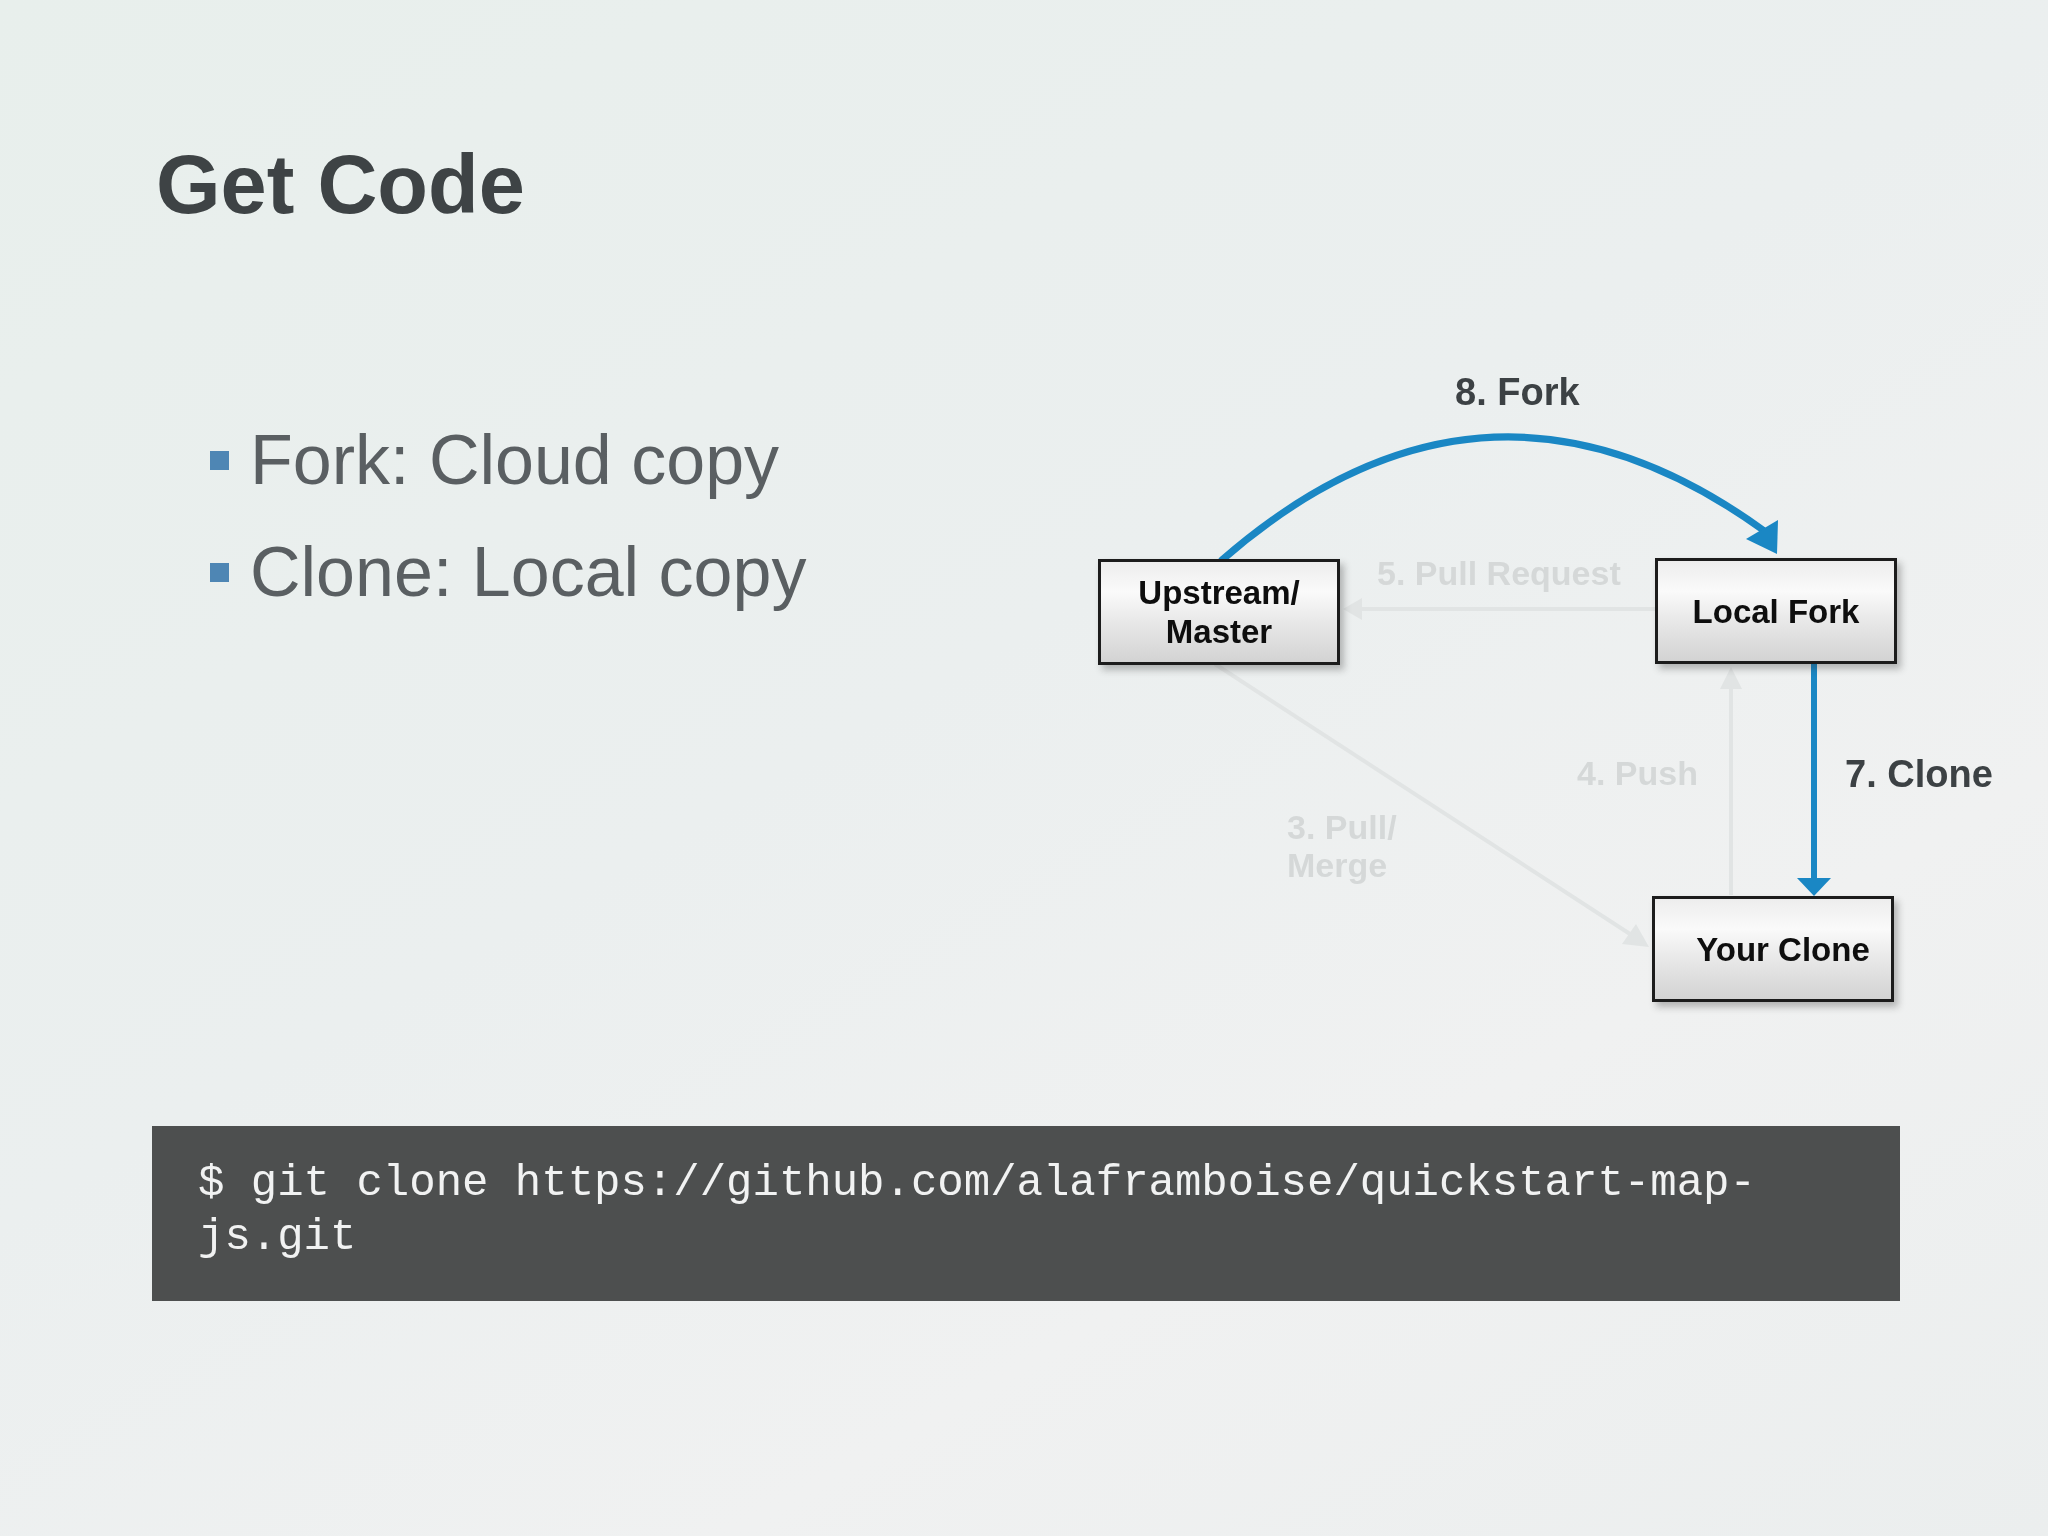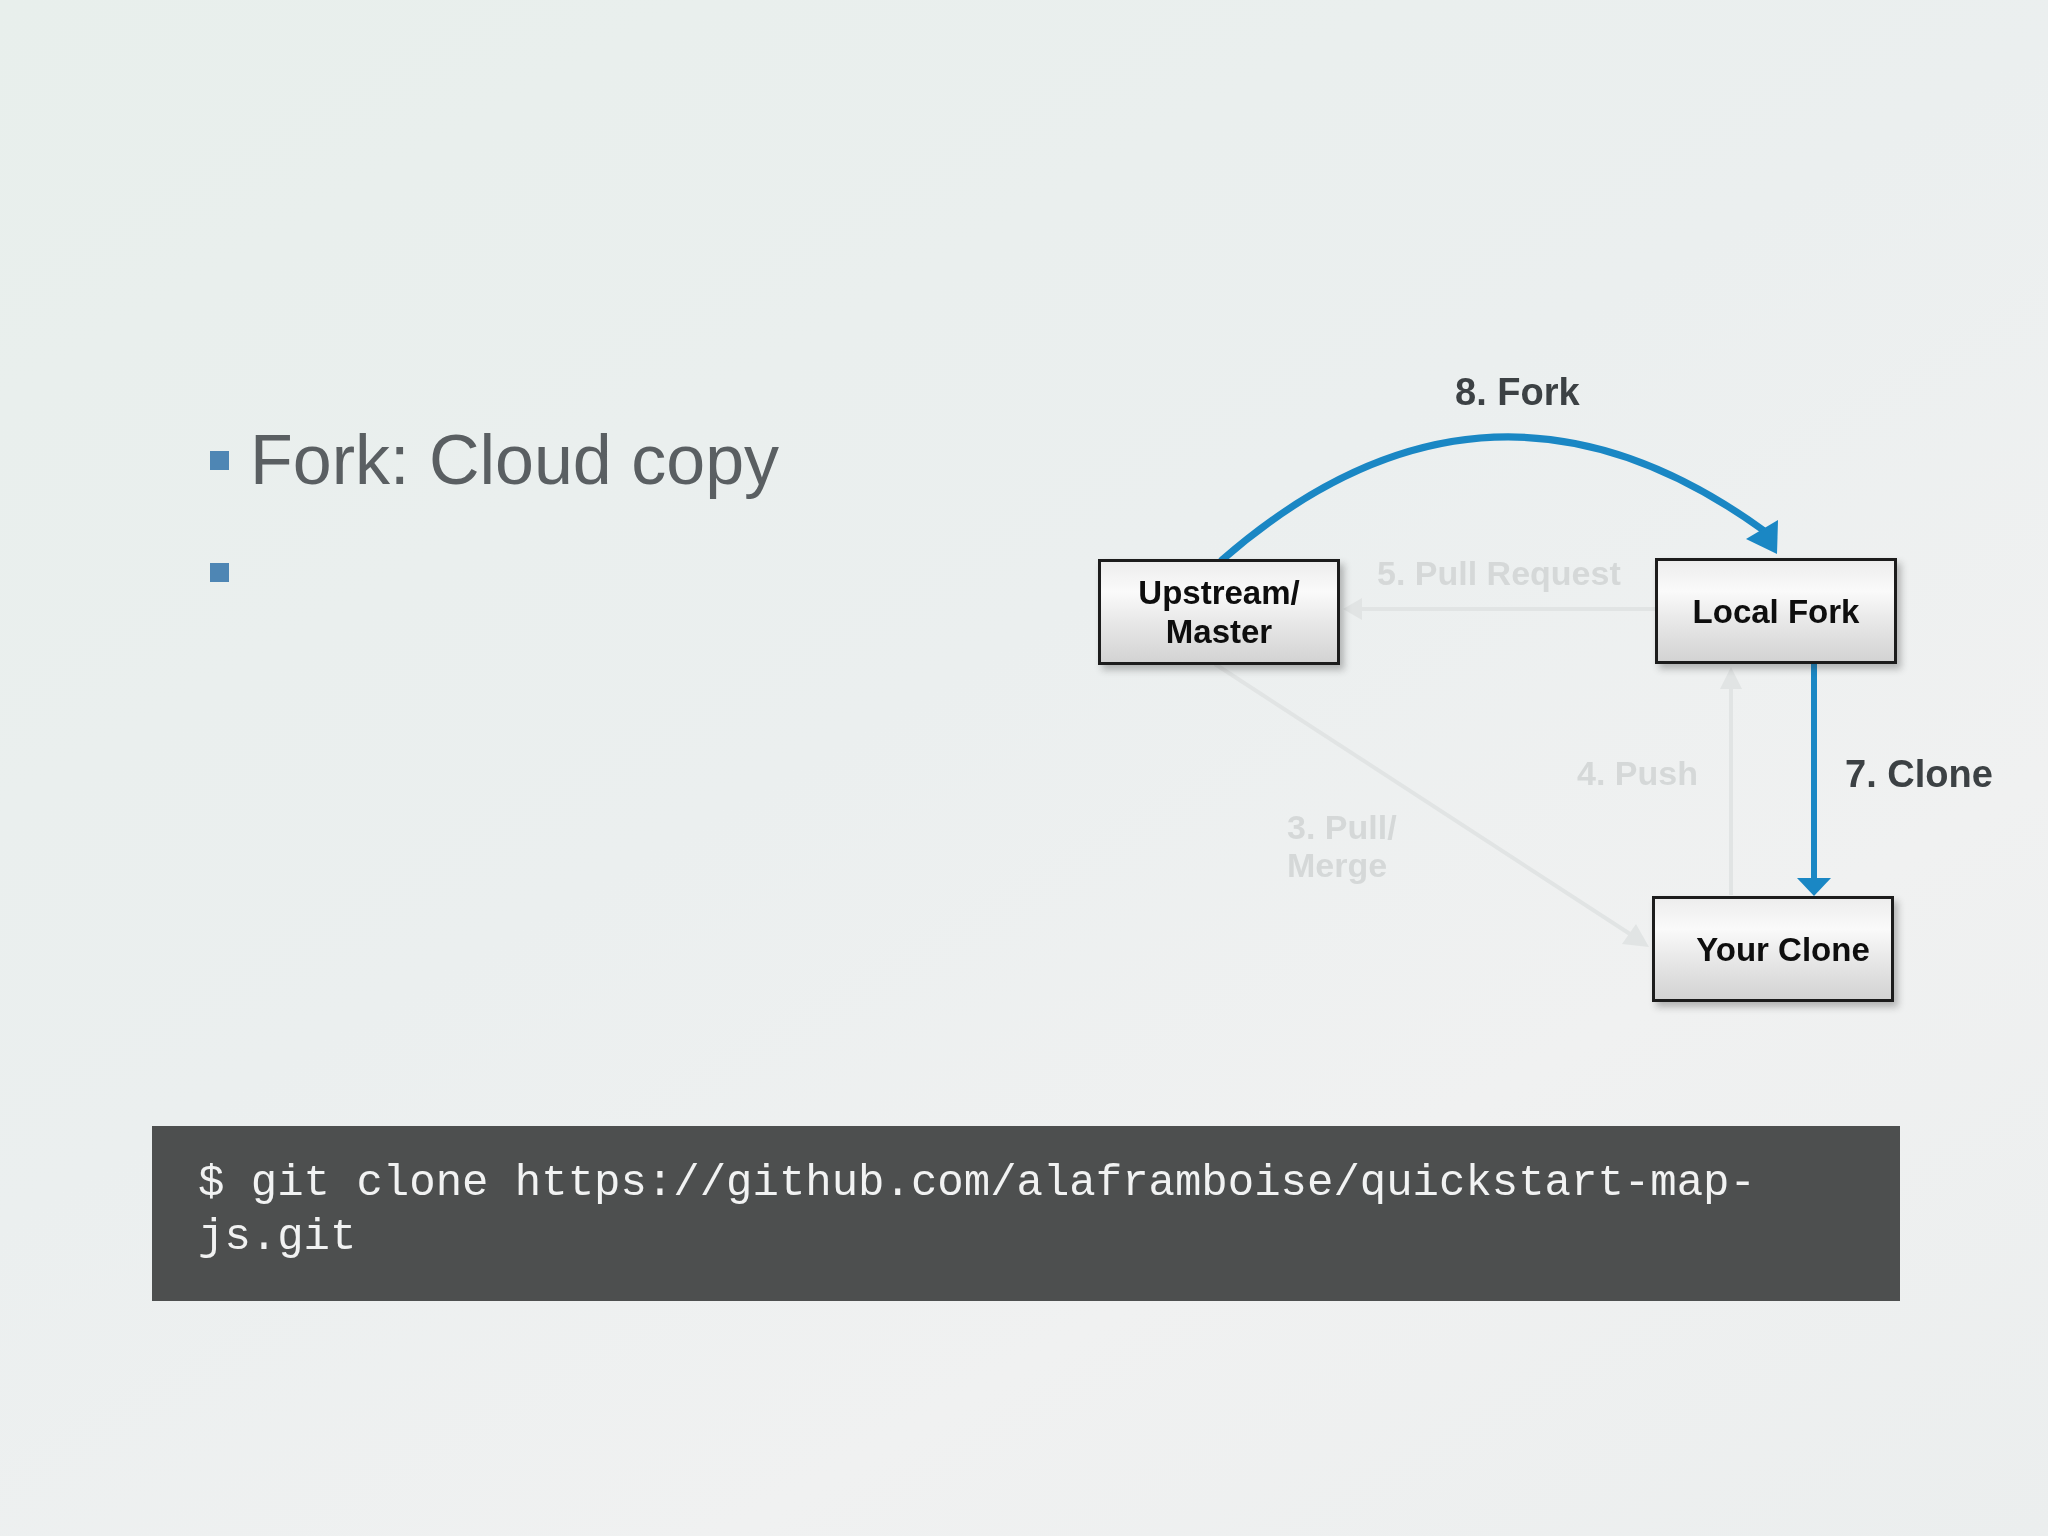--- a/index.html
+++ b/index.html
@@ -113,27 +113,29 @@
     font-size: 44px;
     line-height: 54px;
     color: #f1f2f2;
   }
 </style>
 </head>
 <body>
 
 <div class="slide">
 
+  <div class="abs title">Get Code</div>
 
   <div class="abs bullet-row b1">
     <span class="bullet-marker"></span>
     <span class="bullet-text">Fork: Cloud copy</span>
   </div>
   <div class="abs bullet-row b2">
     <span class="bullet-marker"></span>
+    <span class="bullet-text">Clone: Local copy</span>
   </div>
 
   <svg class="abs edges-svg" viewBox="0 0 2048 1536" xmlns="http://www.w3.org/2000/svg">
 
     <g stroke="#e1e4e4" fill="#e1e4e4">
       <line x1="1655" y1="609" x2="1361" y2="609" stroke-width="4" fill="none"></line>
       <polygon points="1343,609 1362,598 1362,620" stroke="none"></polygon>
     </g>
 
     <g stroke="#e1e4e4" fill="#e1e4e4">

